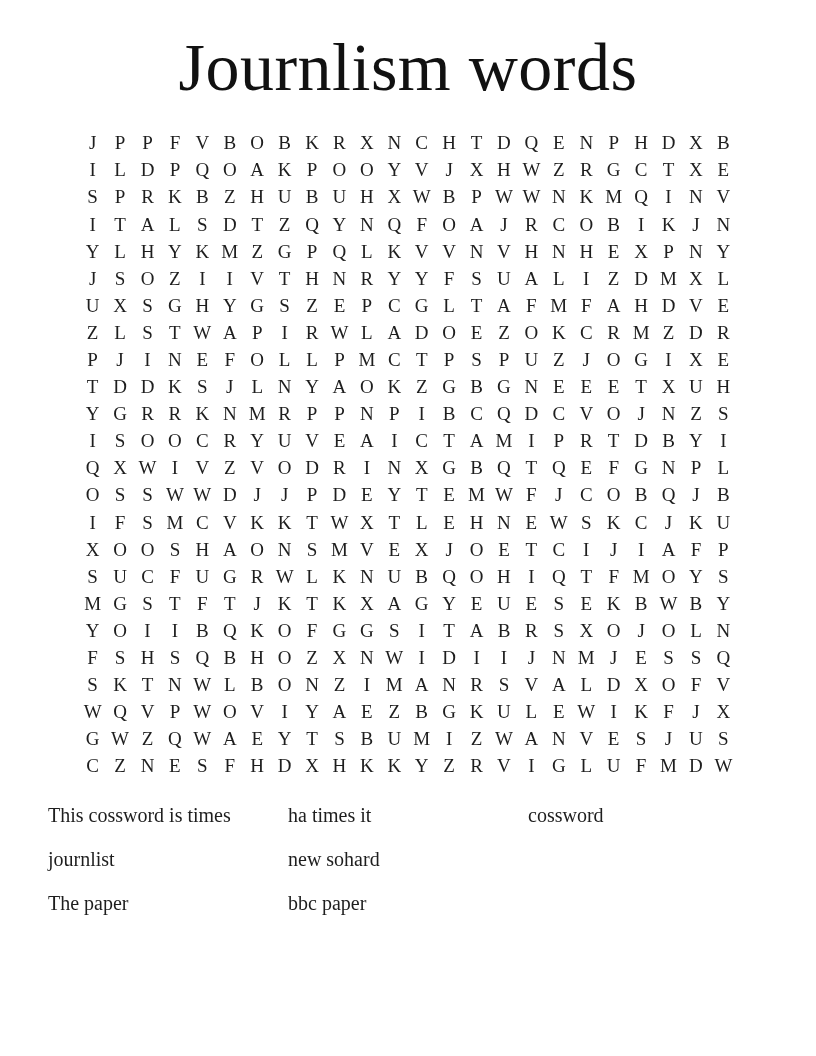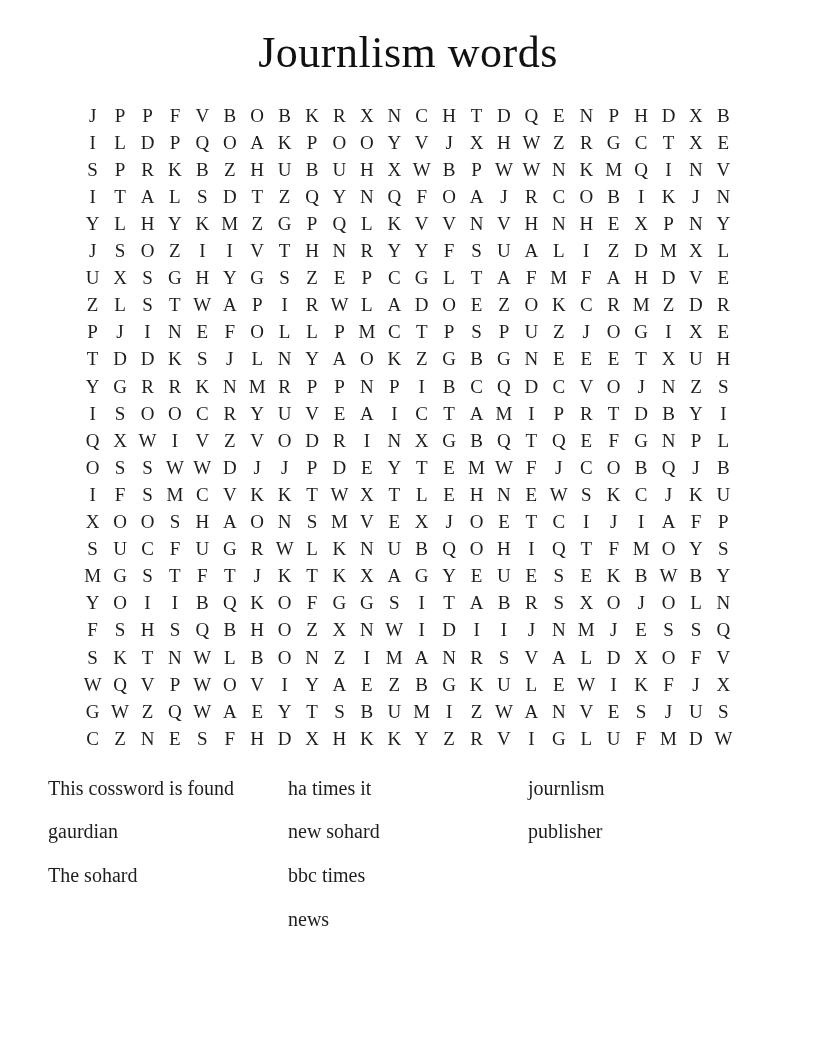--- a/index.html
+++ b/index.html
@@ -16,21 +16,21 @@
   }
   .page {
     position: relative;
     width: 816px;
     height: 1056px;
     background: #ffffff;
   }
   .page-title {
     margin: 28px 0 0 0;
     text-align: center;
-    font-size: 44px;
+    font-size: 68px;
     font-weight: 400;
     line-height: 1.15;
     color: #111111;
     letter-spacing: 0.5px;
   }
   .word-grid {
     display: grid;
     grid-template-columns: repeat(24, 27.43px);
     grid-auto-rows: 27.1px;
     width: max-content;
@@ -642,28 +642,26 @@
       <span class="grid-cell">L</span>
       <span class="grid-cell">U</span>
       <span class="grid-cell">F</span>
       <span class="grid-cell">M</span>
       <span class="grid-cell">D</span>
       <span class="grid-cell">W</span>
     </div>
 
   <div class="word-list" id="word-list">
       <div class="word-col">
-        <div class="word-item">This cossword is found</div>
-        <div class="word-item">gaurdian</div>
-        <div class="word-item">The sohard</div>
+        <div class="word-item">This cossword is times</div>
+        <div class="word-item">journlist</div>
+        <div class="word-item">The paper</div>
       </div>
       <div class="word-col">
         <div class="word-item">ha times it</div>
         <div class="word-item">new sohard</div>
-        <div class="word-item">bbc times</div>
-        <div class="word-item">news</div>
+        <div class="word-item">bbc paper</div>
       </div>
       <div class="word-col">
-        <div class="word-item">journlism</div>
-        <div class="word-item">publisher</div>
+        <div class="word-item">cossword</div>
       </div>
     </div>
 </div>
 
 </body></html>

